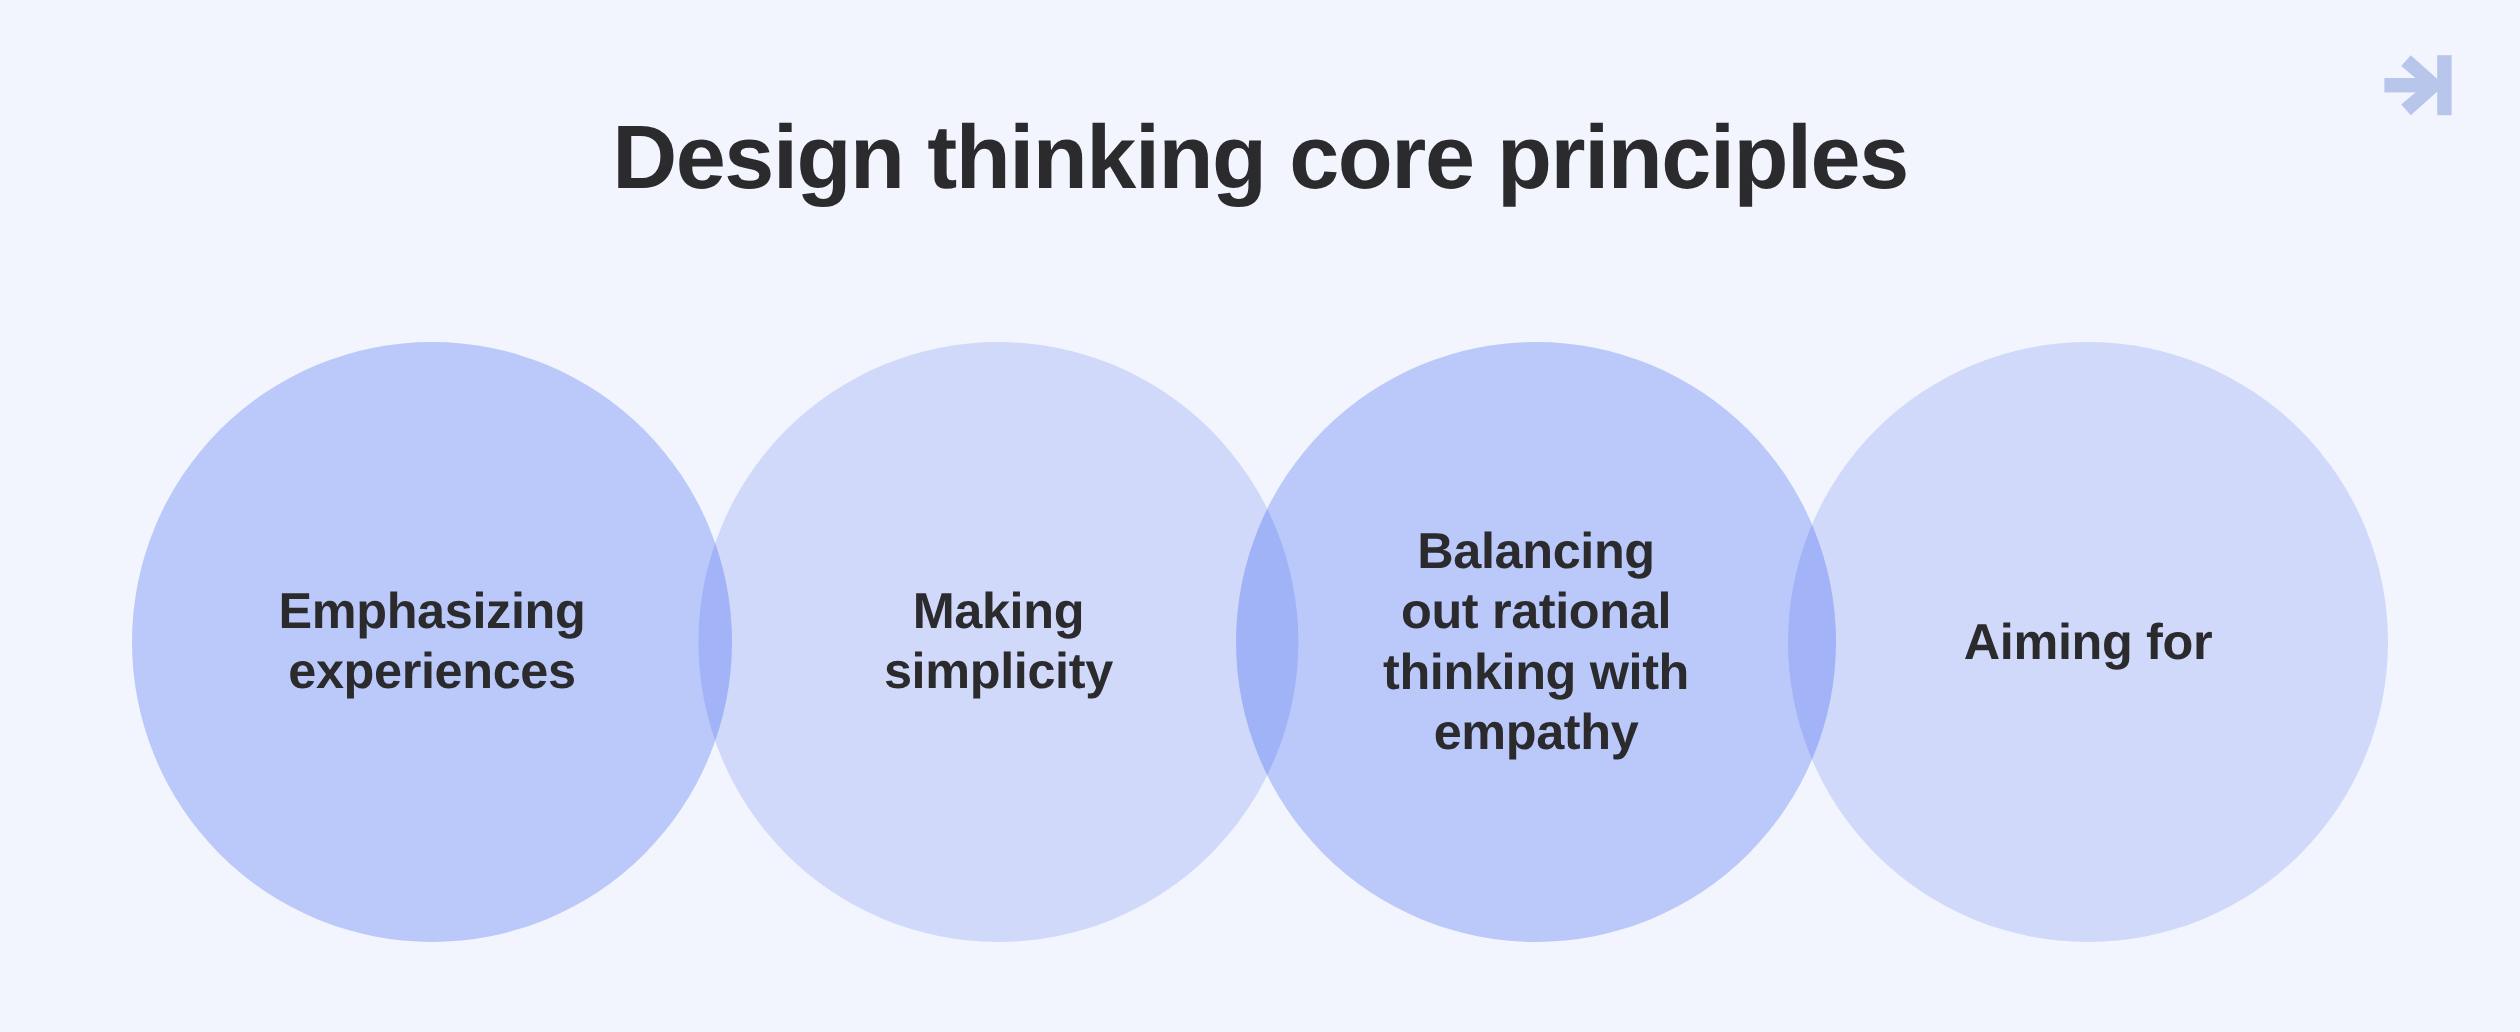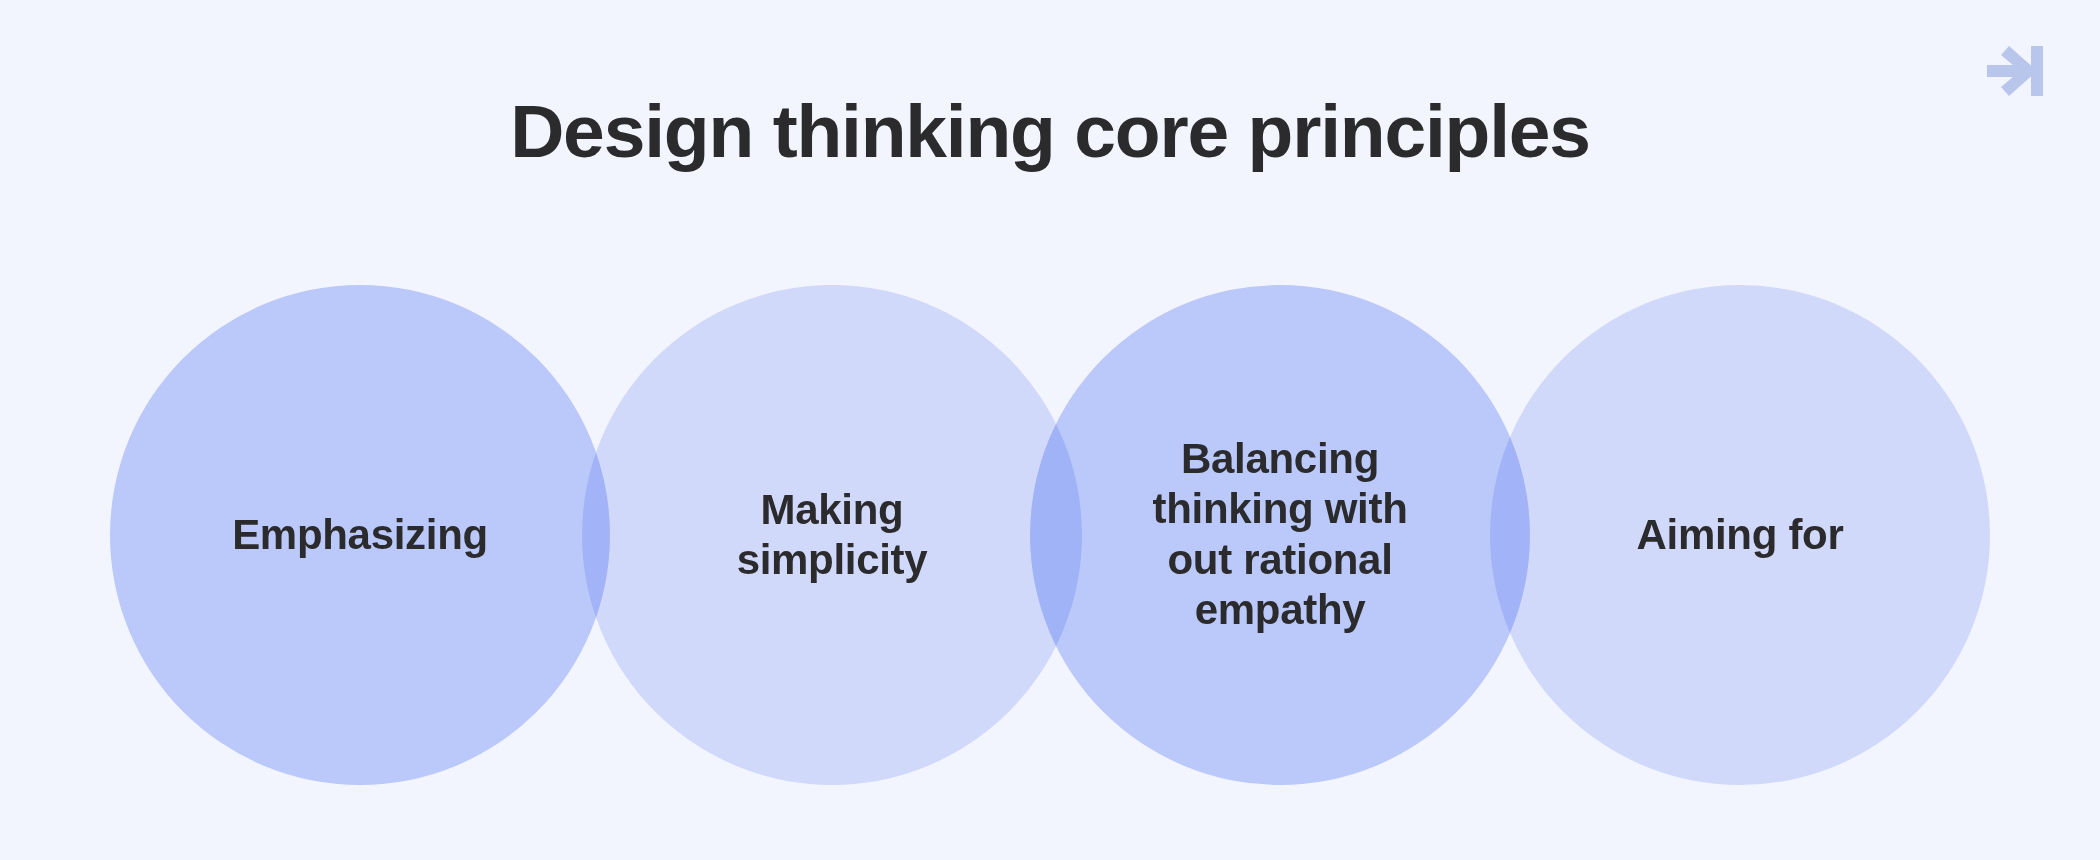--- a/index.html
+++ b/index.html
@@ -96,37 +96,38 @@
       </g>
     </svg>
   </div>
 
   <div id="circle-band">
 
     <div class="circle-wrap" style="left:110px;text-decoration:underline;">
       <div class="circle-fill" style="background:#C5D2FB;"></div>
       <div class="circle-label">
         <div>Emphasizing</div>
+        <div>experiences</div>
       </div>
     </div>
 
     <div class="circle-wrap" style="left:582px;">
       <div class="circle-fill" style="background:#DDE3FC;"></div>
       <div class="circle-label">
         <div>Making</div>
         <div>simplicity</div>
       </div>
     </div>
 
     <div class="circle-wrap" style="left:1030px;">
       <div class="circle-fill" style="background:#C5D2FB;"></div>
       <div class="circle-label">
         <div>Balancing</div>
+        <div>out rational</div>
         <div>thinking with</div>
-        <div>out rational</div>
         <div>empathy</div>
       </div>
     </div>
 
     <div class="circle-wrap" style="left:1490px;">
       <div class="circle-fill" style="background:#DDE3FC;"></div>
       <div class="circle-label narrow">
         <div>Aiming for</div>
       </div>
     </div>

